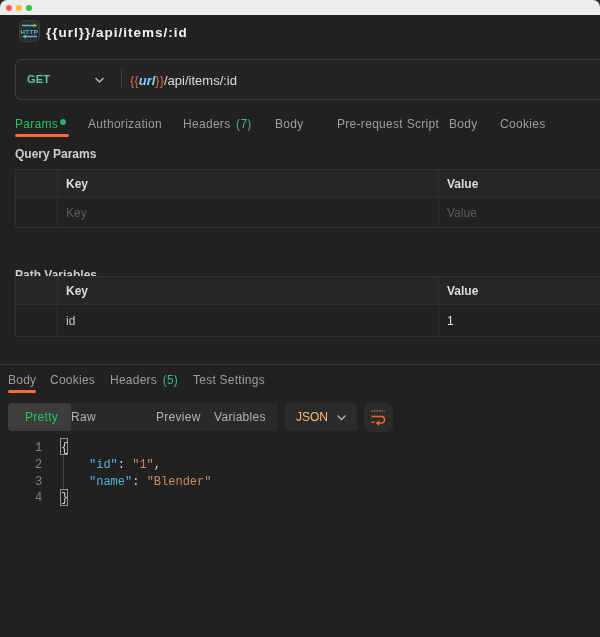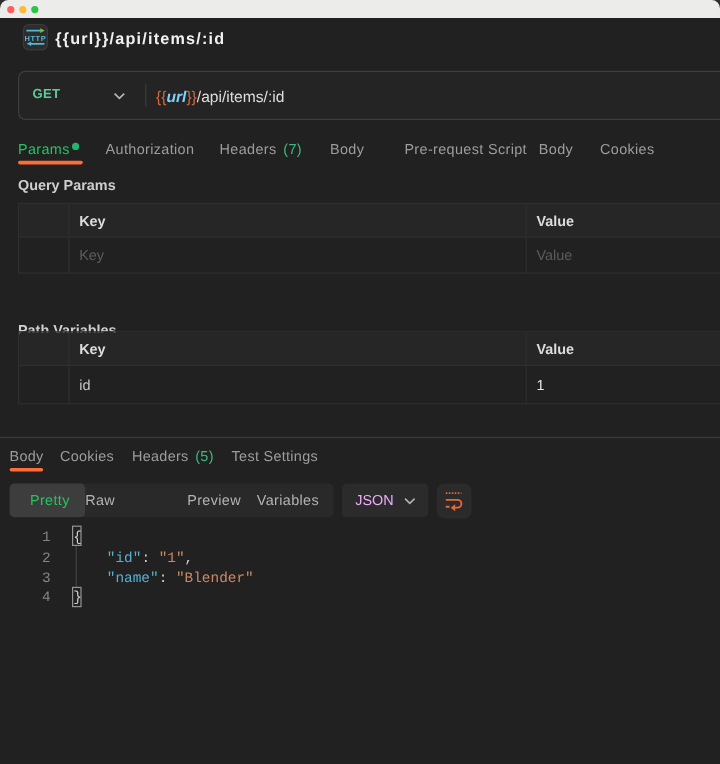--- a/index.html
+++ b/index.html
@@ -54,21 +54,21 @@
 
 .rtab { position:absolute; top:373px; font-size:12px; color:#9d9d9d; letter-spacing:.25px; }
 #runder { left:8px; top:390px; width:28px; height:3px; background:#ff6c37; border-radius:2px; }
 .grn { color:#3eb87f; margin-left:2px; }
 
 
 #seg { left:8px; top:403px; width:270px; height:28px; background:#292929; border-radius:4px; }
 #segsel { left:8px; top:403px; width:63px; height:28px; background:#3d3d3d; border-radius:4px; }
 .segt { position:absolute; top:410px; font-size:12px; color:#b3b3b3; letter-spacing:.3px; }
 #jsonbox { left:285px; top:403px; width:72px; height:28px; background:#2b2b2b; border-radius:4px; }
-#jsontxt { left:296px; top:410px; font-size:12px; color:#f0abfc; }
+#jsontxt { left:296px; top:410px; font-size:12px; color:#fdba74; }
 #wrapbox { left:364px; top:403px; width:29px; height:29px; background:#2b2b2b; border-radius:6px; }
 
 
 .cl { position:absolute; font-family:"Liberation Mono",monospace; font-size:12px; white-space:pre; }
 .lnum { color:#848484; }
 .punc { color:#cfcfcf; }
 .key { color:#57b0d3; }
 .val { color:#cd8a64; }
 #guide { left:63px; top:455px; width:1px; height:34px; background:#424242; }
 .bbox { position:absolute; left:60px; width:8px; height:17px; border:1px solid #959595; }

